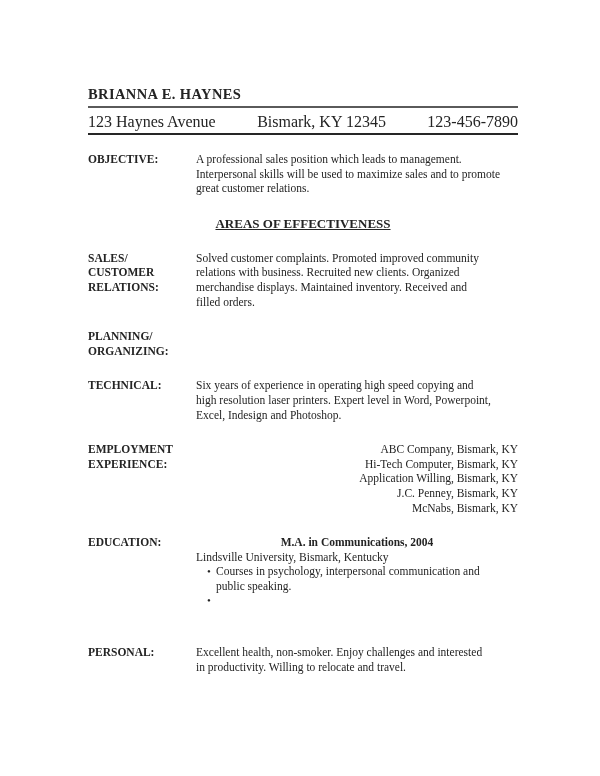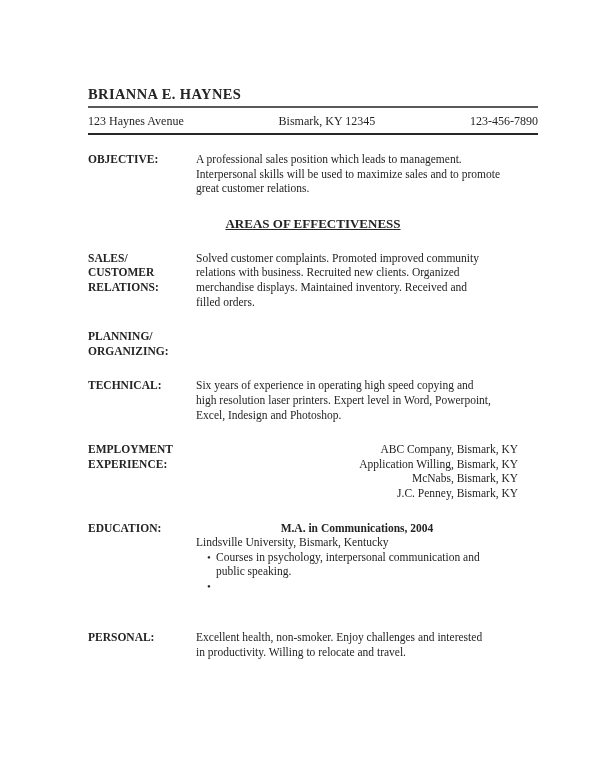--- a/index.html
+++ b/index.html
@@ -12,21 +12,21 @@
     height: 776px;
     overflow: hidden;
     font-family: "Liberation Serif", "DejaVu Serif", serif;
     color: #242424;
     -webkit-font-smoothing: antialiased;
   }
   .page {
     box-sizing: border-box;
     width: 600px;
     height: 776px;
-    padding: 86px 62px 0 88px;
+    padding: 86px 82px 0 88px;
     background: #ffffff;
   }
   
   .name {
     font-size: 14.5px;
     font-weight: bold;
     letter-spacing: 0.4px;
     line-height: 16px;
     white-space: nowrap;
   }
@@ -38,21 +38,21 @@
   .rule-bottom {
     height: 2px;
     background: #262626;
     margin-top: 5px;
   }
   .contact-row {
     display: flex;
     justify-content: space-between;
     align-items: baseline;
     margin-top: 7px;
-    font-size: 12px;
+    font-size: 16px;
     line-height: 13px;
   }
   .contact-row span { white-space: nowrap; }
   
   .content { margin-top: 17px; }
   .section {
     display: flex;
     margin-bottom: 20px;
   }
   .section-label {
@@ -149,23 +149,24 @@
 high resolution laser printers. Expert level in Word, Powerpoint,
 Excel, Indesign and Photoshop.</div>
       </div>
     </div>
 
     <div class="section">
       <div class="section-label">EMPLOYMENT
 EXPERIENCE:</div>
       <div class="section-body">
         <div class="employer-line">ABC Company, Bismark, KY</div>
+        <div class="employer-line">Hi-Tech Computer, Bismark, KY</div>
         <div class="employer-line">Application Willing, Bismark, KY</div>
+        <div class="employer-line">J.C. Penney, Bismark, KY</div>
         <div class="employer-line">McNabs, Bismark, KY</div>
-        <div class="employer-line">J.C. Penney, Bismark, KY</div>
       </div>
     </div>
 
     <div class="section">
       <div class="section-label">EDUCATION:</div>
       <div class="section-body">
         <div class="edu-degree">M.A. in Communications, 2004</div>
         <div class="edu-school">Lindsville University, Bismark, Kentucky</div>
         <div class="bullet-row">
           <span class="bullet-marker">•</span>

